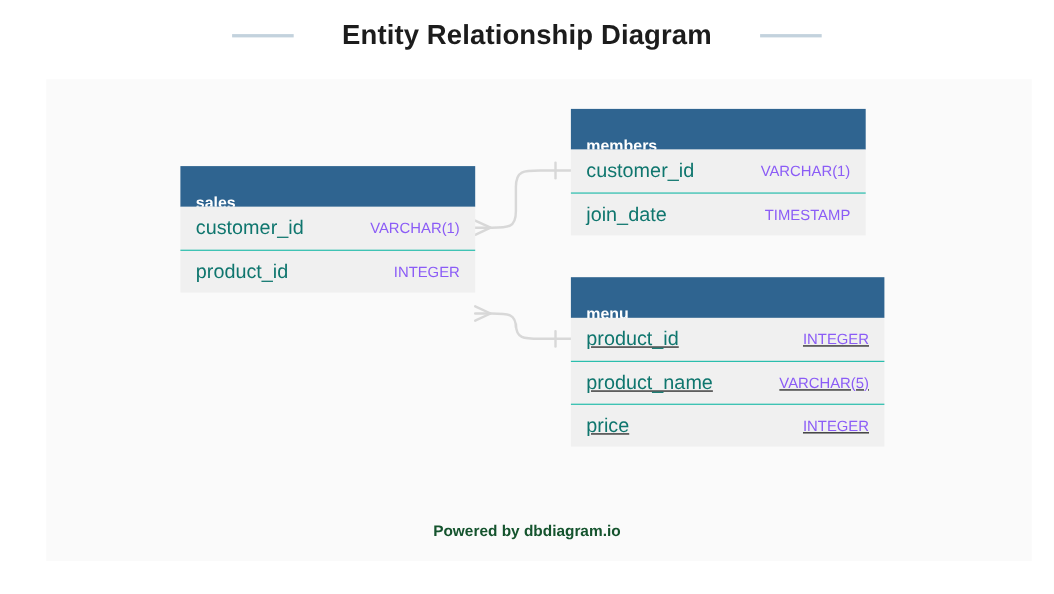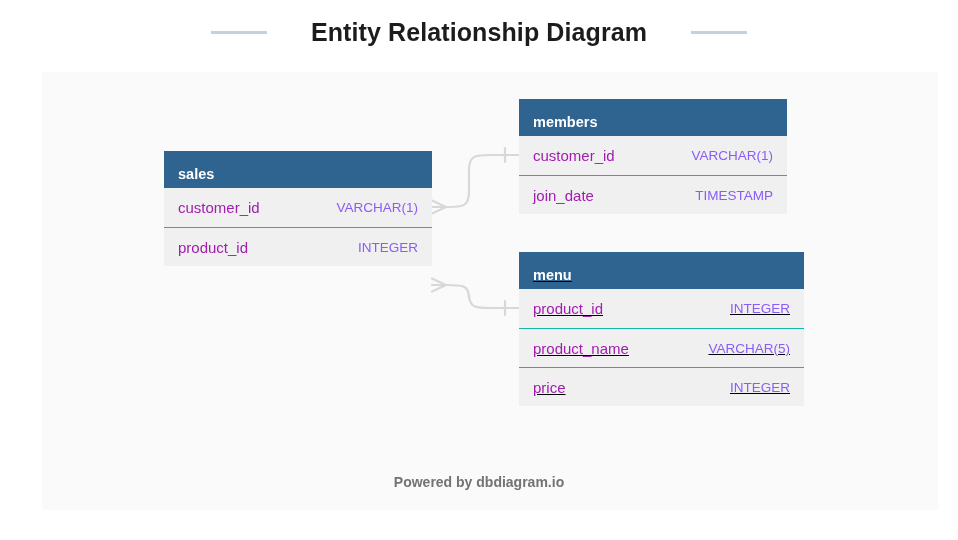--- a/index.html
+++ b/index.html
@@ -64,21 +64,21 @@
   
   .er-table {
     position: absolute;
     box-sizing: border-box;
   }
   .er-table-header {
     background: #2f6490;
     color: #ffffff;
     font-size: 14.5px;
     font-weight: bold;
-    padding: 5px 14px;
+    padding: 16px 14px;
     height: 37px;
     line-height: 37px;
     box-sizing: border-box;
     overflow: hidden;
     white-space: nowrap;
   }
   .er-table-body {
     background: #f0f0f0;
     padding: 0;
   }
@@ -89,22 +89,22 @@
     height: 39px;
     padding: 0 14px;
     box-sizing: border-box;
     border-top: 1px solid #14b8a6;
     white-space: nowrap;
   }
   .er-field:first-child {
     border-top: none;
   }
   .er-field-name {
-    font-size: 15px;
-    color: #a21caf;
+    font-size: 18px;
+    color: #0f766e;
     text-align: right;
   }
   .er-field-type {
     font-size: 13.5px;
     color: #8b5cf6;
     margin-left: 20px;
   }
 
   #table-sales   { left: 164px; top: 151px; width: 268px; }
   #table-members { left: 519px; top:  99px; width: 268px; }
@@ -112,21 +112,21 @@
 
   
   #diagram-footer {
     position: absolute;
     left: 0;
     top: 474px;
     width: 958px;
     text-align: center;
     font-size: 14px;
     font-weight: bold;
-    color: #737373;
+    color: #14532d;
   }
 </style>
 </head>
 <body>
 
 <div id="title-bar">
   <div class="title-rule"></div>
   <div id="page-title">Entity Relationship Diagram</div>
   <div class="title-rule"></div>
 </div>

